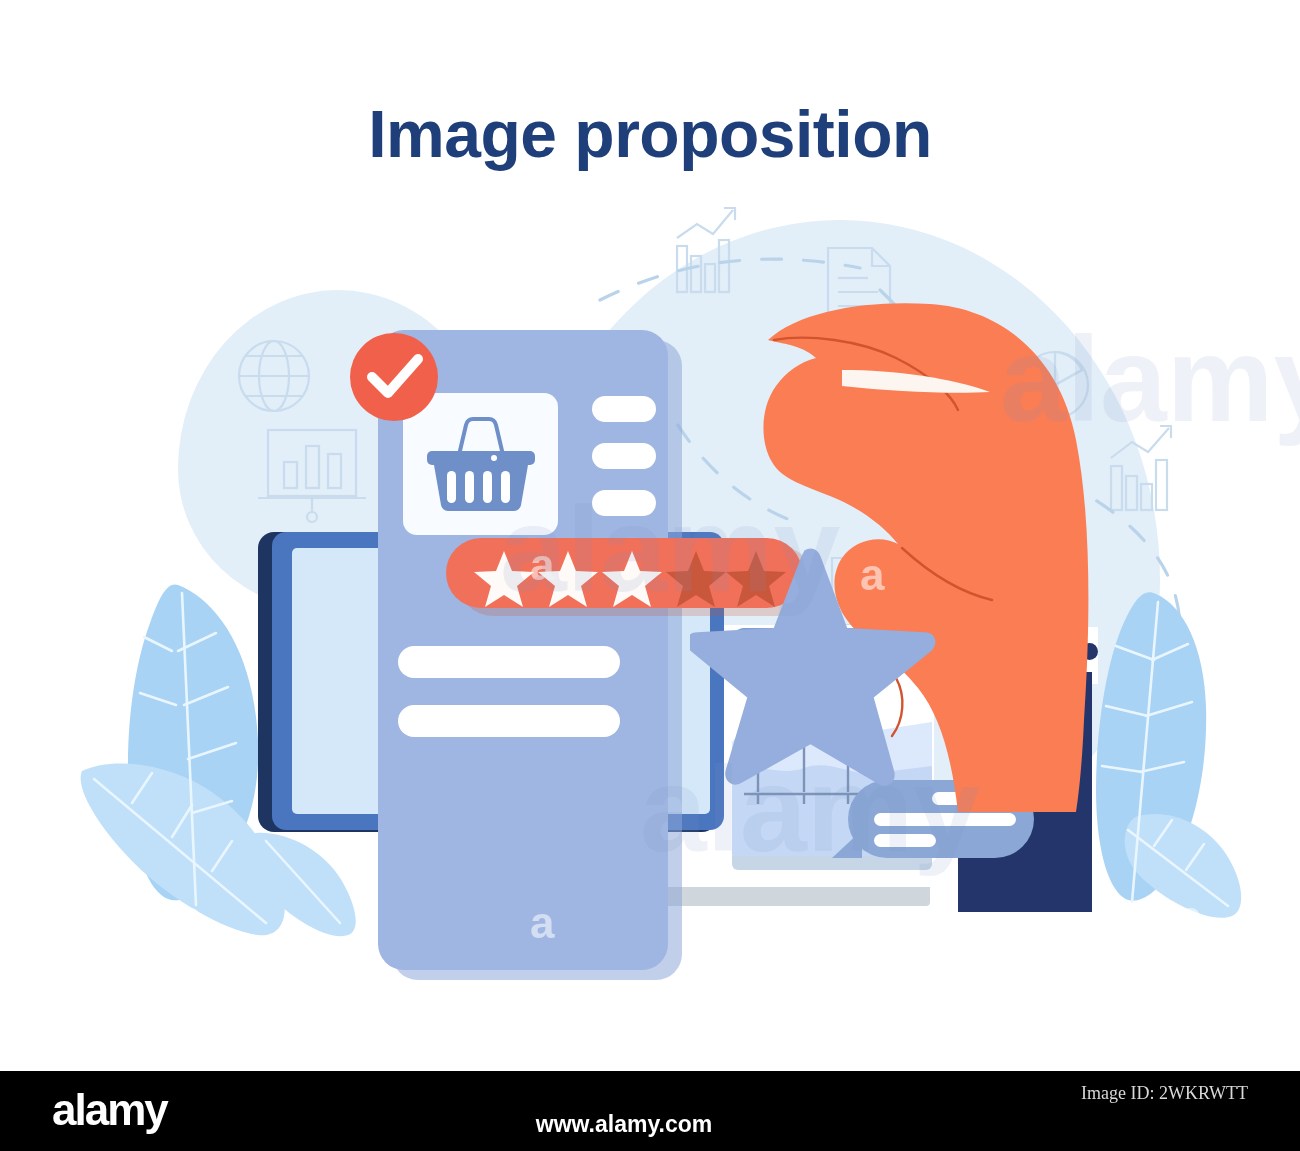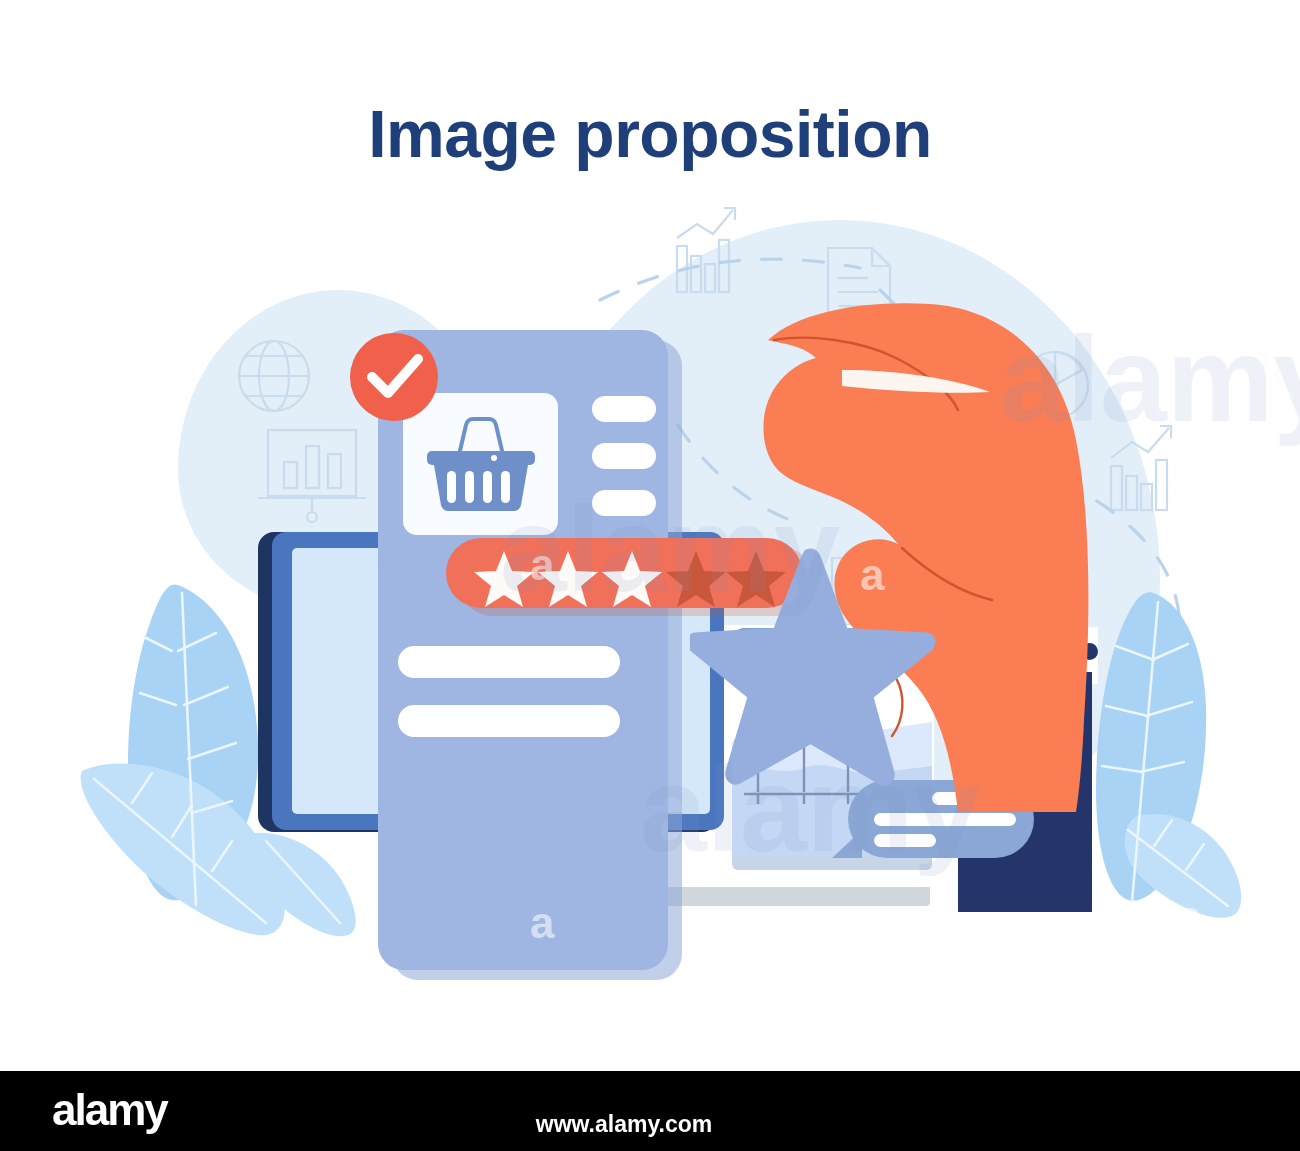--- a/index.html
+++ b/index.html
@@ -531,16 +531,17 @@
     <div class="wm" style="left:530px;top:718px;">a</div>
     <div class="wm" style="left:860px;top:718px;">a</div>
     <div class="wm" style="left:1178px;top:712px;">a</div>
     <div class="wm-big" style="left:500px;top:300px;">alamy</div>
     <div class="wm-big" style="left:640px;top:560px;">alamy</div>
     <div class="wm-big" style="left:1000px;top:130px;">alamy</div>
   </div>
 
   <div id="footer">
     <div id="footer-logo">alamy</div>
+    <div id="footer-id">Image ID: 2WKRWTT</div>
     <div id="footer-url">www.alamy.com</div>
   </div>
 
 </div>
 
 </body></html>

